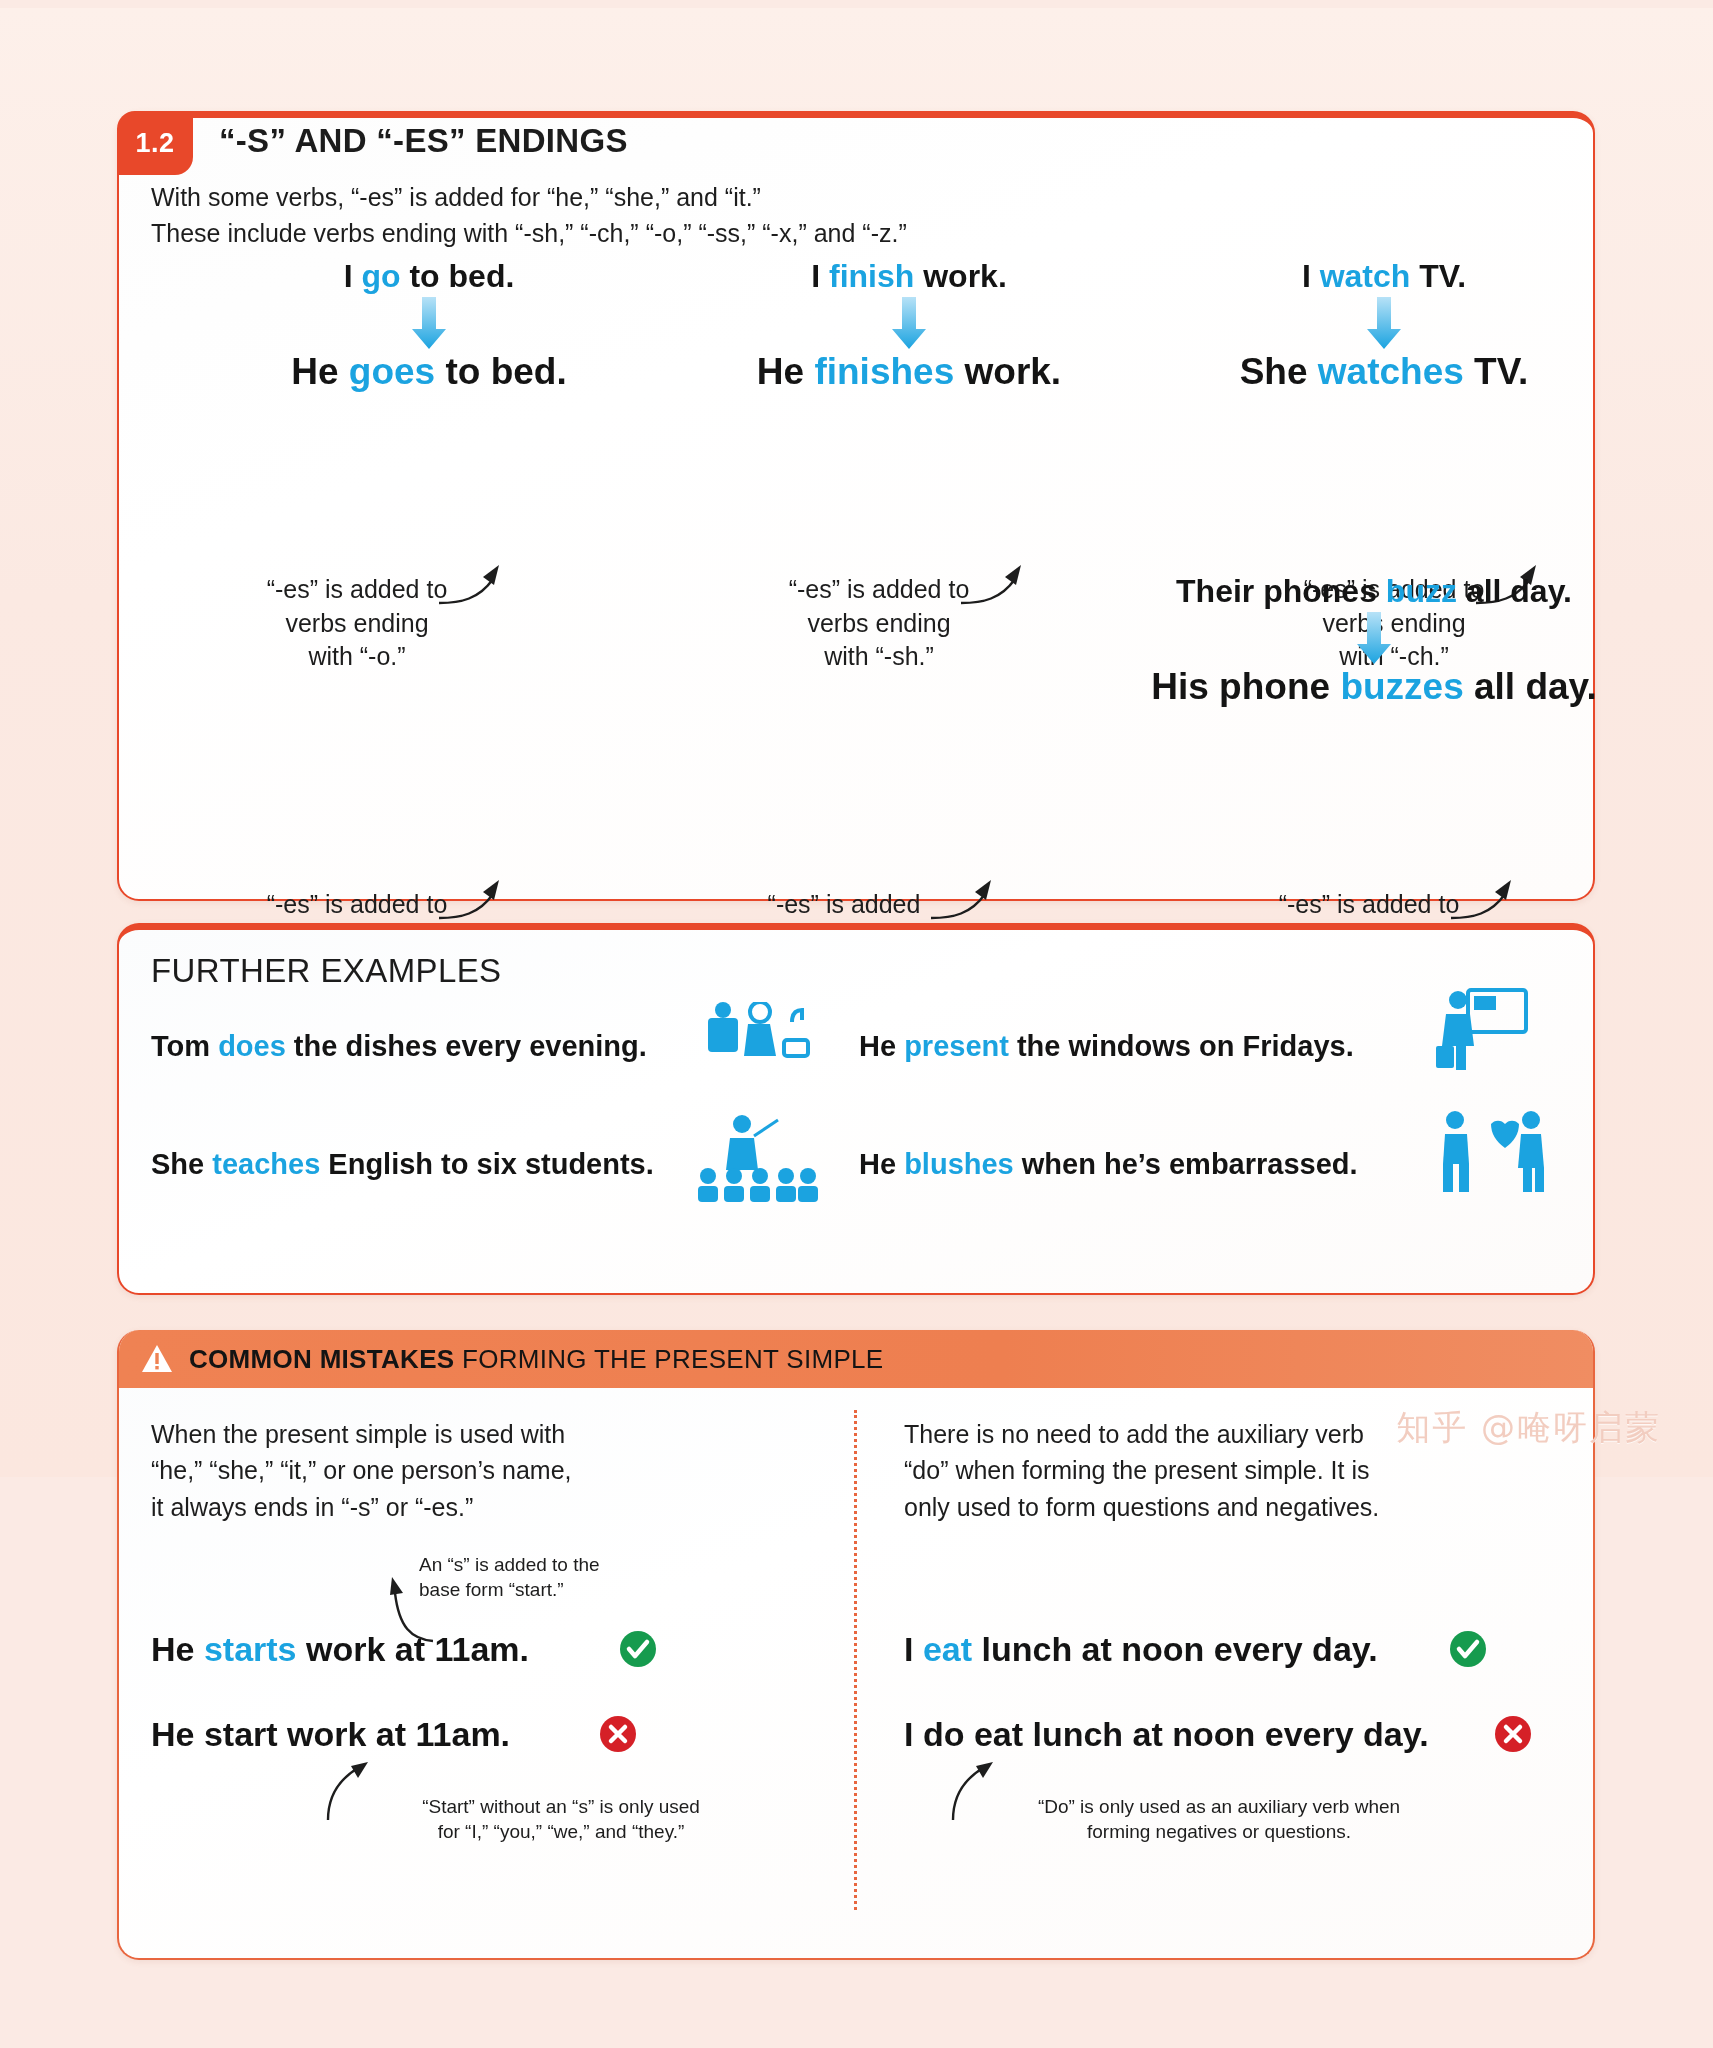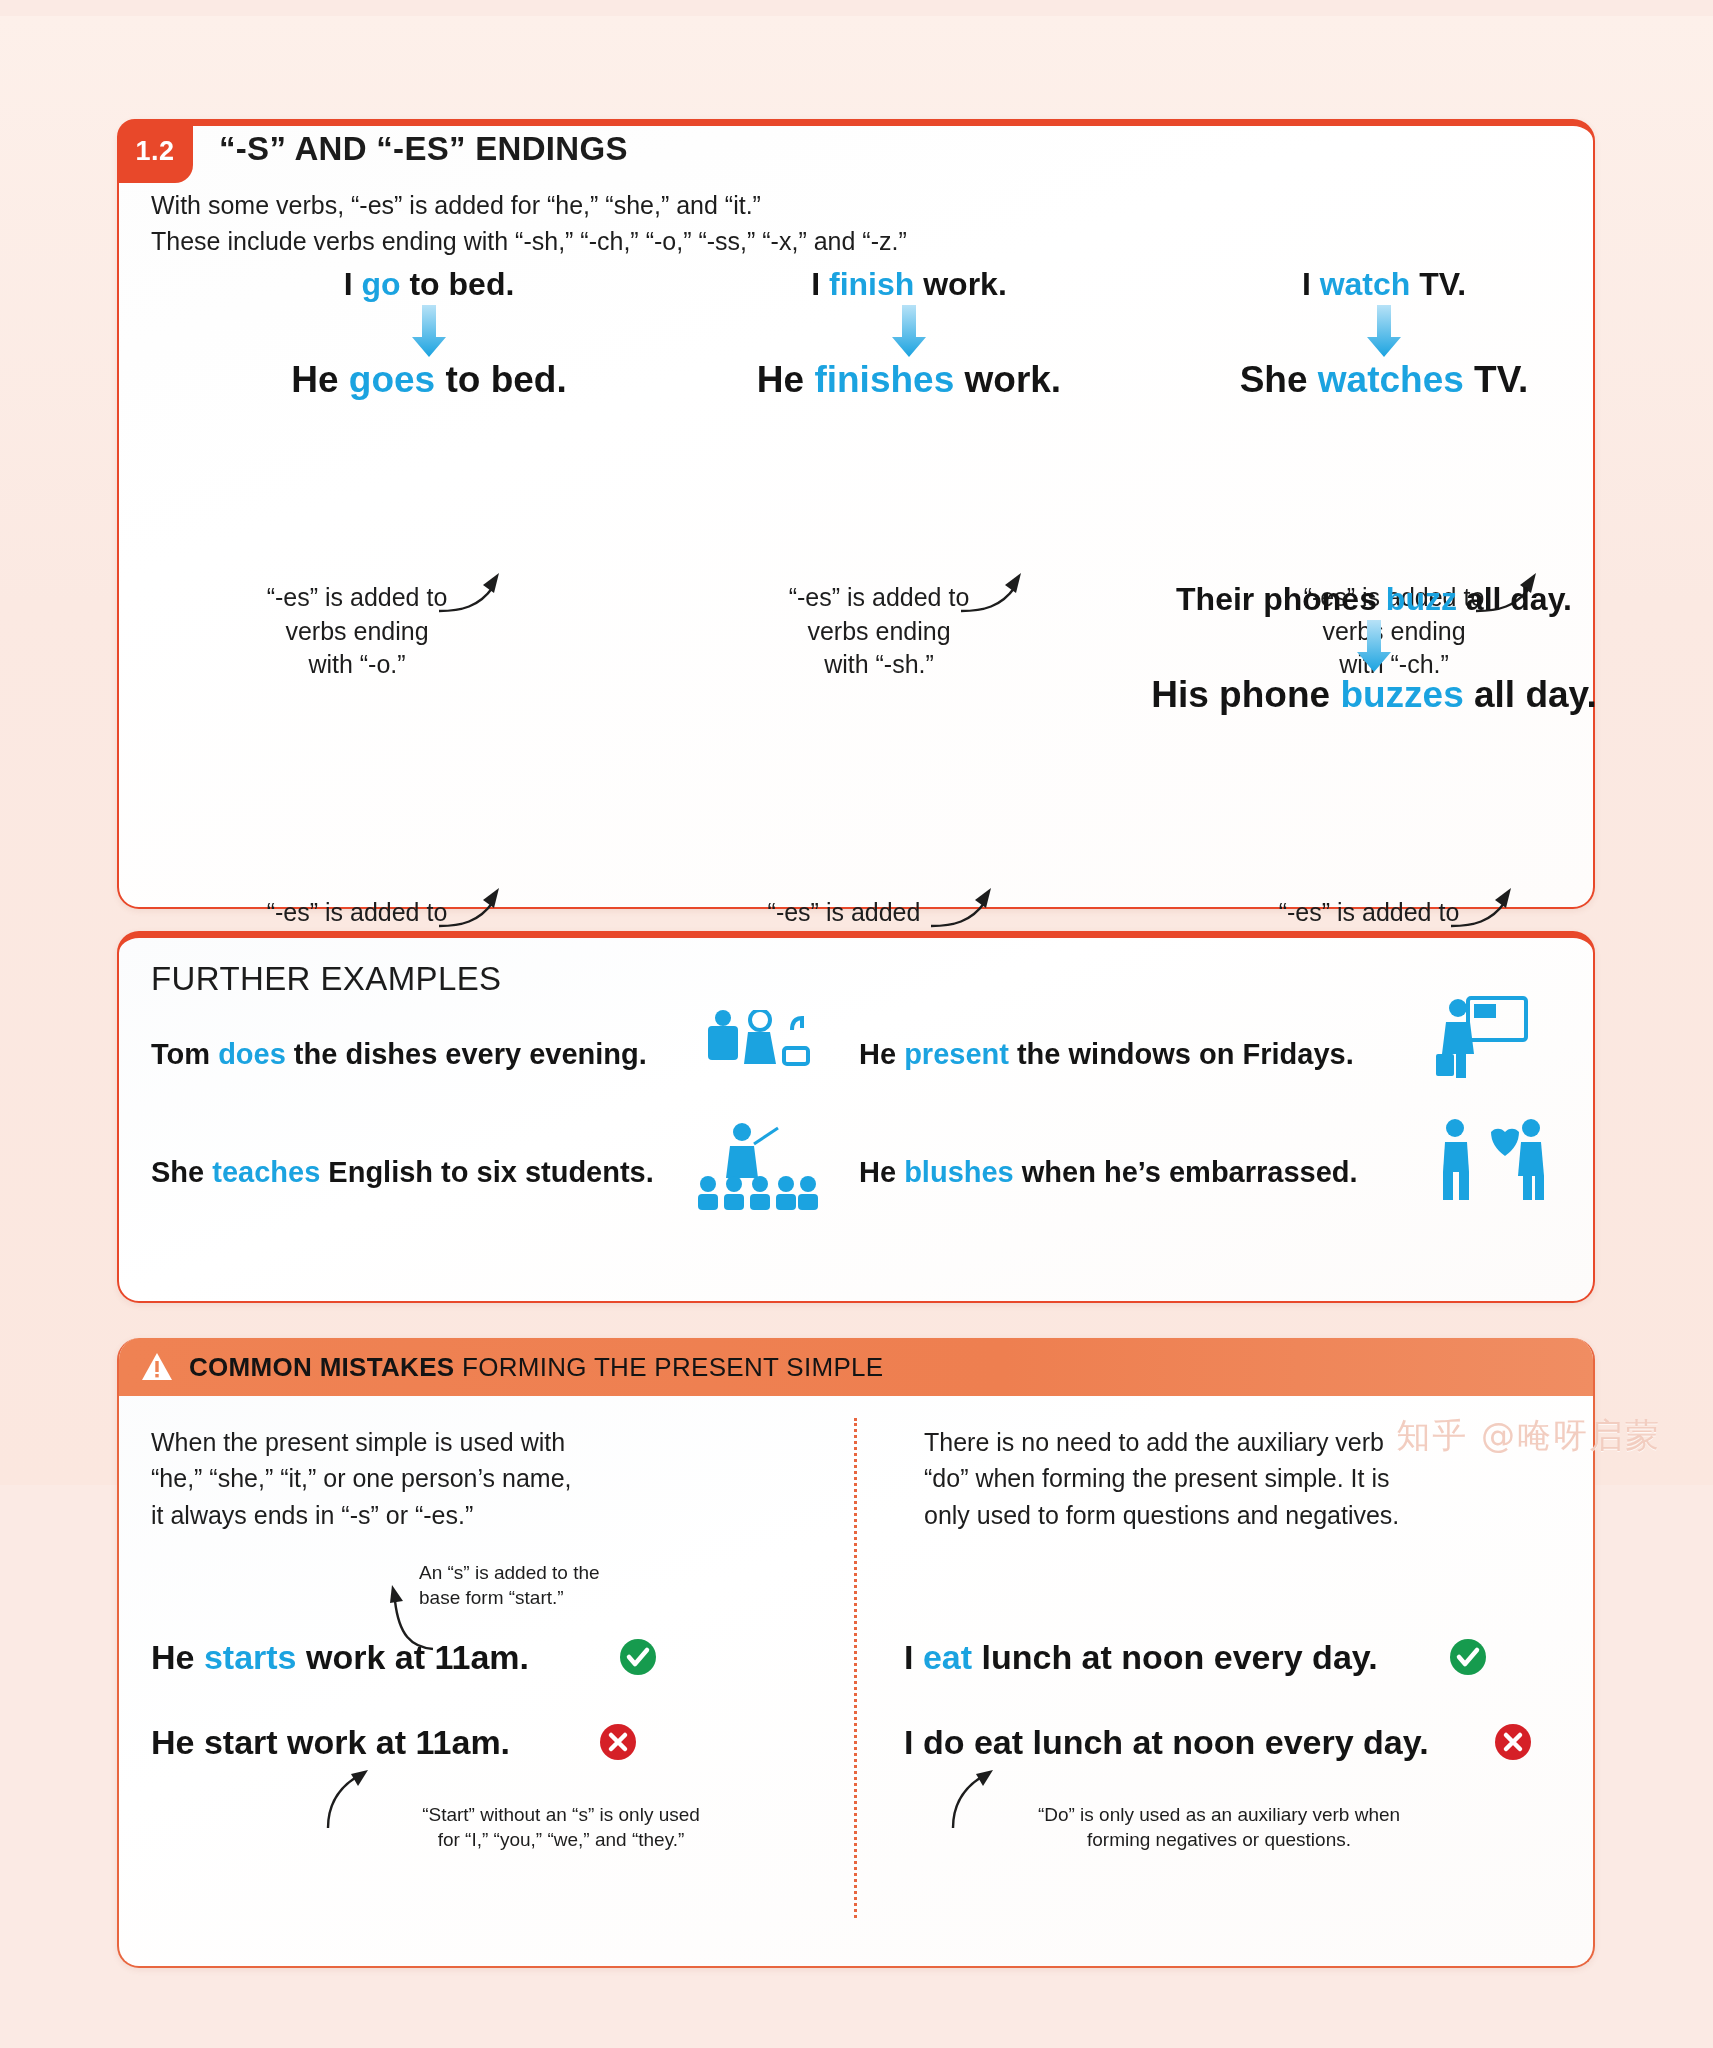--- a/index.html
+++ b/index.html
@@ -6,21 +6,21 @@
   body{
     width:1713px;height:2048px;
     background:#fbeae4;
     font-family:"Liberation Sans", sans-serif;
     -webkit-font-smoothing:antialiased;
     overflow:hidden;
     position:relative;
   }
   .page{
     position:absolute;
-    left:0;top:16px;width:1713px;height:1469px;
+    left:0;top:8px;width:1713px;height:1469px;
     background:linear-gradient(180deg,#fdf0ea 0%, #fbe9e2 40%, #fbe7df 100%);
   }
 
   
   .card{
     position:absolute;
     background:#ffffff;
     border:2px solid #e8482a;
     border-radius:22px;
     box-sizing:border-box;
@@ -362,21 +362,21 @@
 
     <div class="hook" style="left:205px;top:428px;">
       <svg width="50" height="64" viewBox="0 0 50 64">
           <path d="M4 62 C4 40 14 22 34 10" stroke="#1d1d1d" stroke-width="2.4" fill="none"></path>
           <path d="M44 4 L34 20 L27 8 z" fill="#1d1d1d"></path>
         </svg>
     </div>
     <div class="cm-note" style="left:232px;top:464px;width:420px;">“Start” without an “s” is only used
 for “I,” “you,” “we,” and “they.”</div>
 
-    <div class="cm-col" style="left:785px;top:86px;width:660px;white-space:pre-line;margin-left:20px;">There is no need to add the auxiliary verb
+    <div class="cm-col" style="left:785px;top:86px;width:660px;white-space:pre-line;">There is no need to add the auxiliary verb
 “do” when forming the present simple. It is
 only used to form questions and negatives.</div>
 
     <div class="cm-sent" style="left:785px;top:300px;">
       <span>I </span><span class="hl">eat</span><span> lunch at noon every day.</span>
     </div>
     <div class="mark" style="left:1330px;top:300px;">
       <svg width="38" height="38" viewBox="0 0 38 38">
           <circle cx="19" cy="19" r="18" fill="#169b4e"></circle>
           <path d="M10 19 L16 26 L28 12" stroke="#fff" stroke-width="4.5" fill="none" stroke-linecap="round" stroke-linejoin="round"></path>

